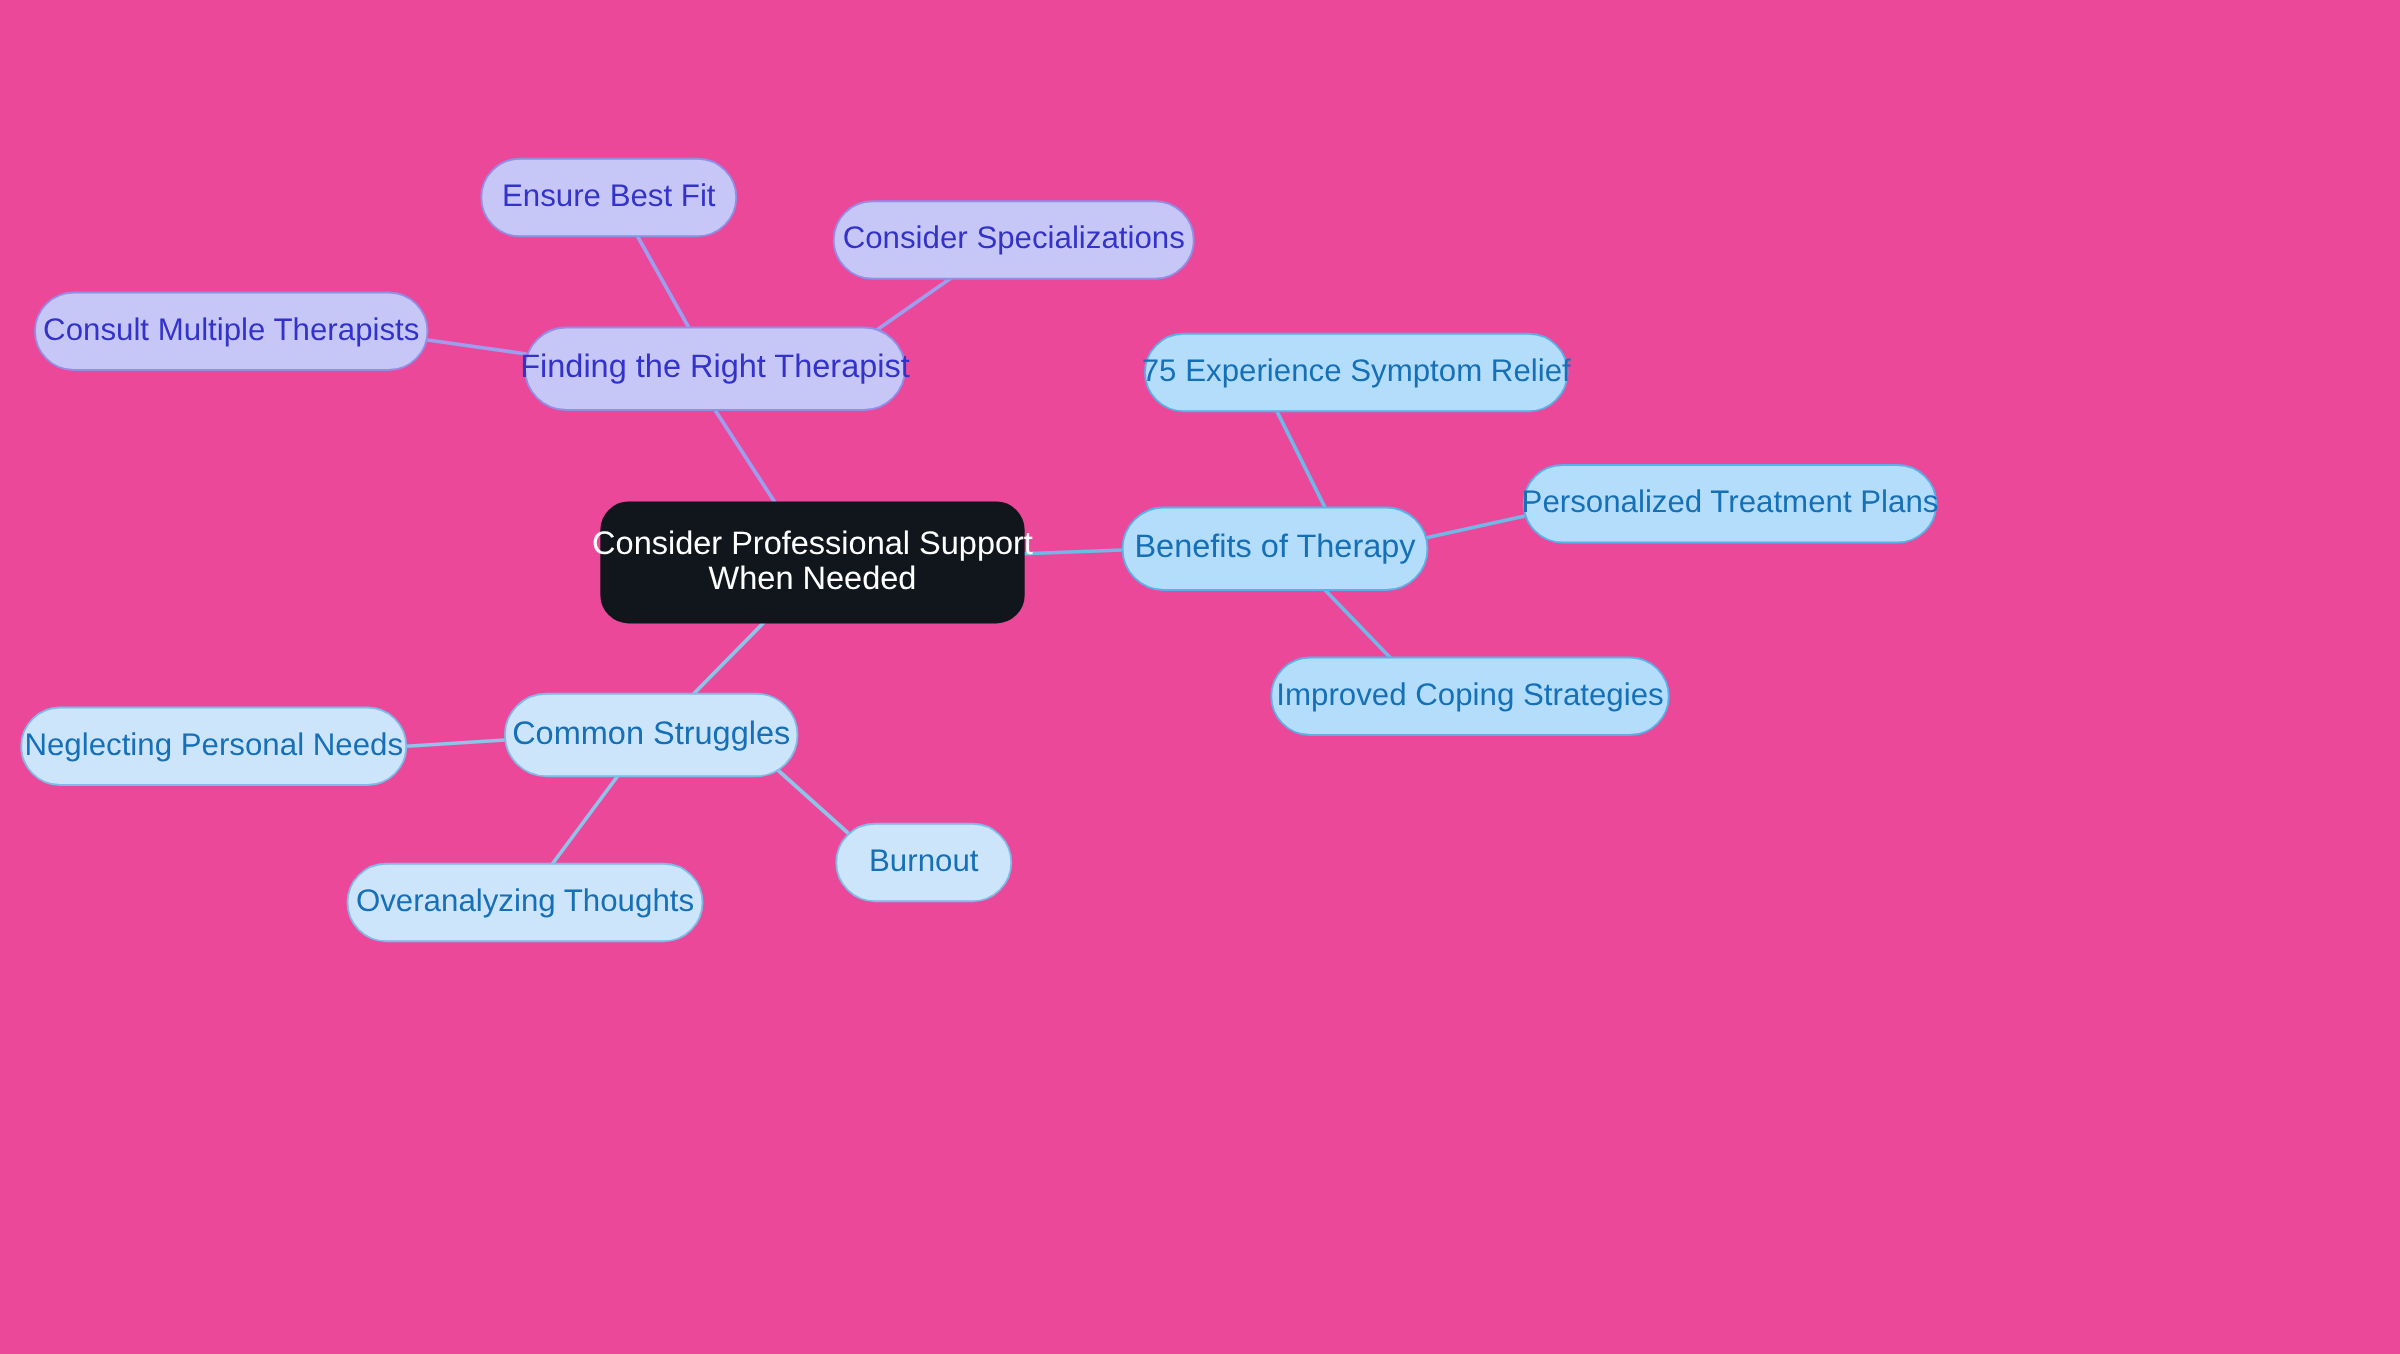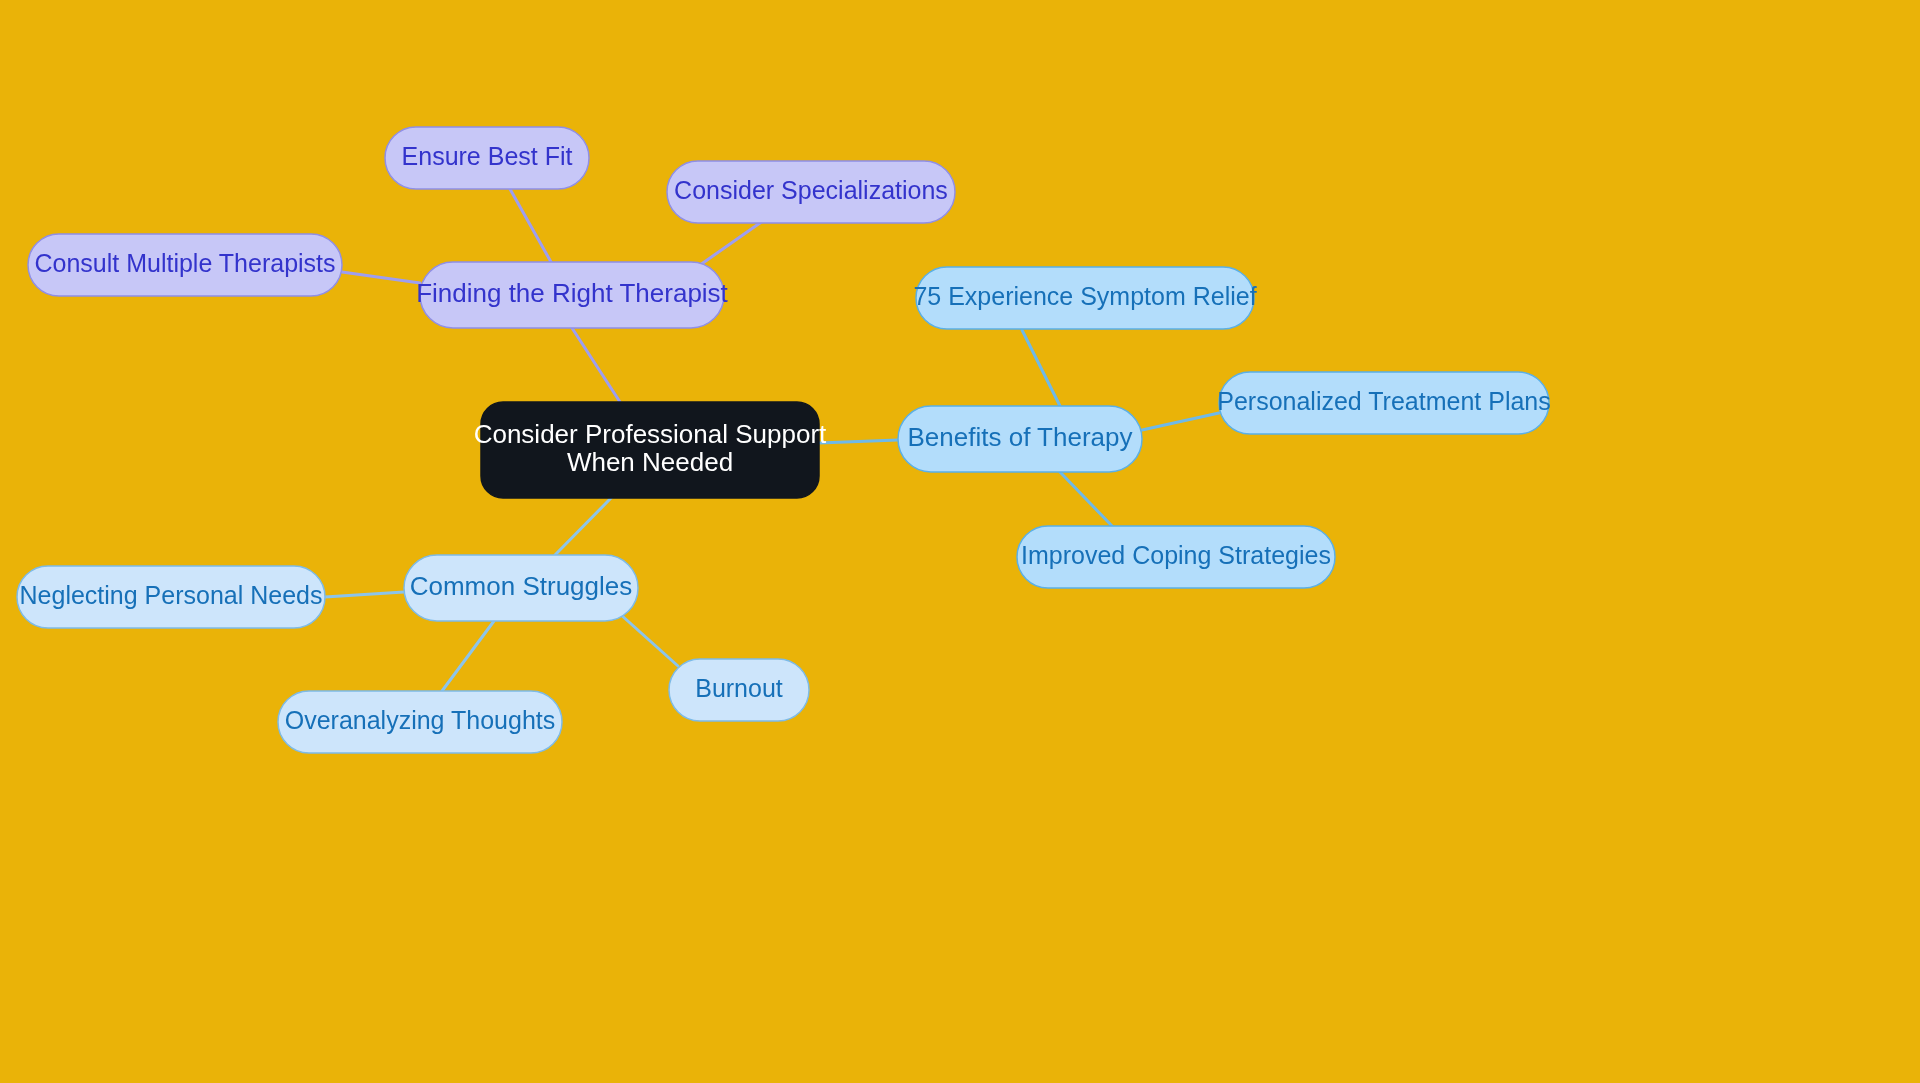--- a/index.html
+++ b/index.html
@@ -10,21 +10,21 @@
   body {
     width: 1920px;
     height: 1083px;
     font-family: "Liberation Sans", sans-serif;
     overflow: hidden;
   }
   #mindmap-root {
     position: relative;
     width: 1920px;
     height: 1083px;
-    background: #eab308;
+    background: #ec4899;
   }
   svg#mindmap-svg {
     position: absolute;
     top: 0;
     left: 0;
     width: 1920px;
     height: 1083px;
     display: block;
   }
   .node-label {

